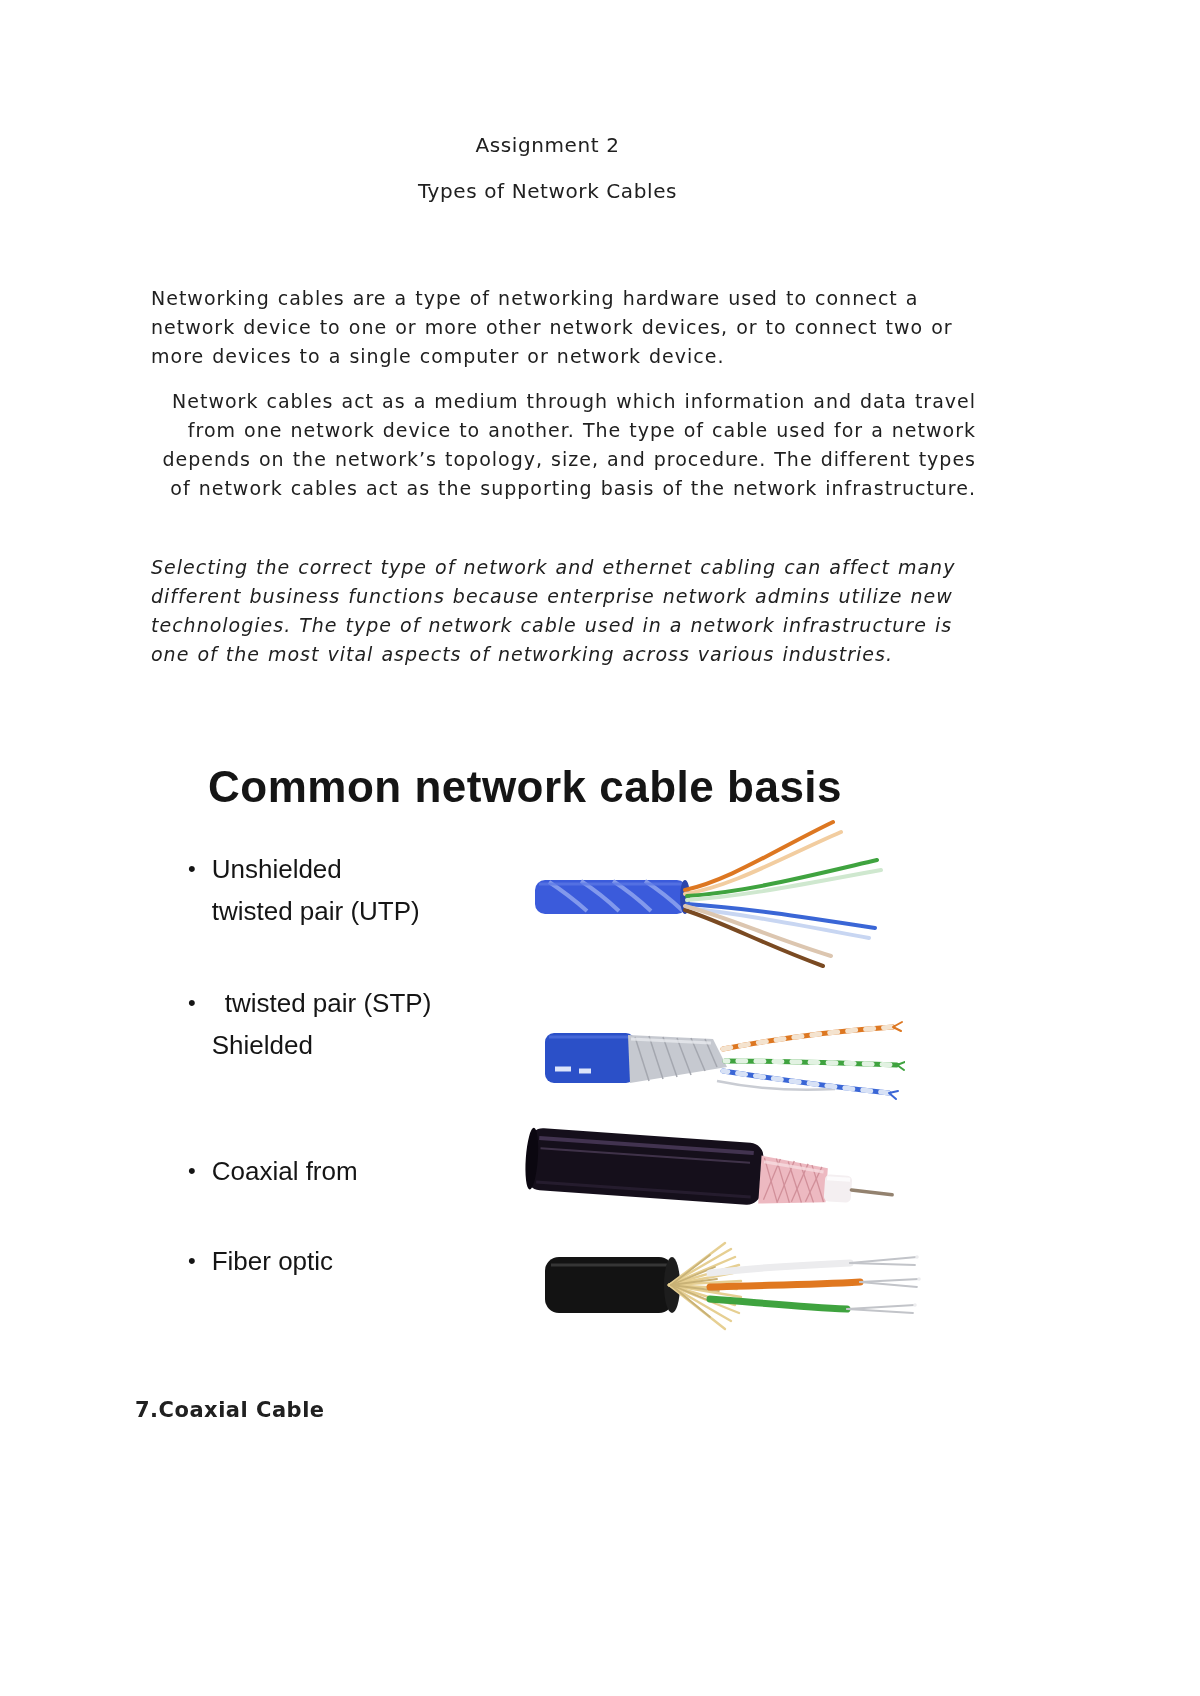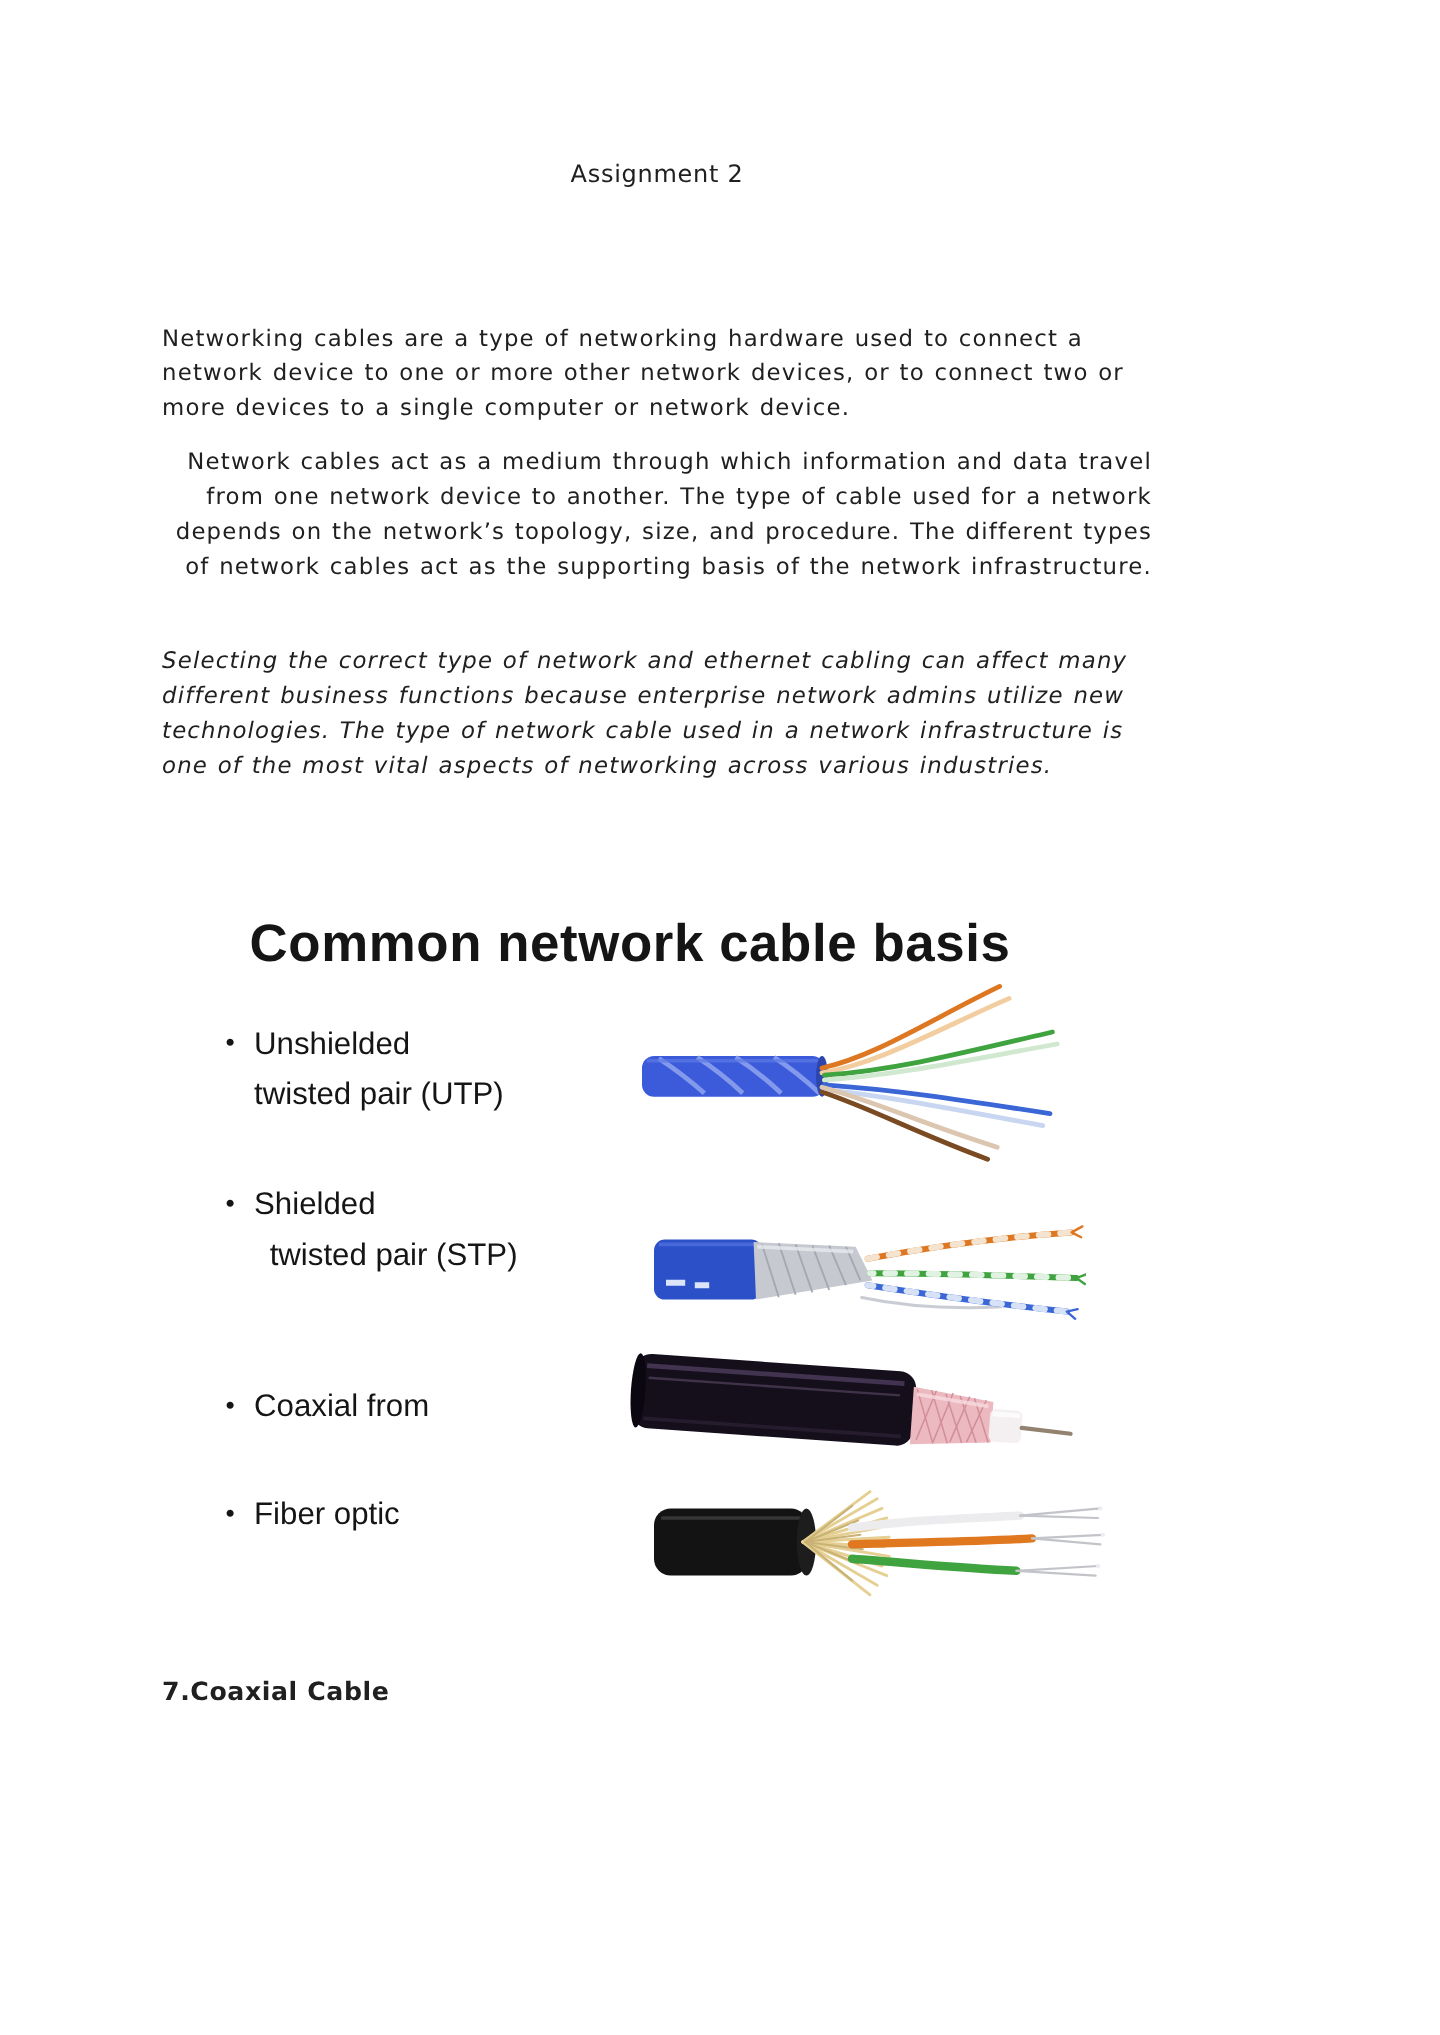--- a/index.html
+++ b/index.html
@@ -21,21 +21,21 @@
     font-size: 20px;
     font-weight: 400;
     letter-spacing: 0.6px;
   }
   .doc-title { top: 133px; }
   .doc-subtitle { top: 179px; }
   .para {
     position: absolute;
     left: 135px;
     width: 825px;
-    margin: 0;
+    margin: 16px;
     font-size: 19px;
     line-height: 29px;
     letter-spacing: 1px;
     word-spacing: 1px;
   }
   .p1 { top: 268px; }
   .p2 { top: 371px; text-align: right; }
   .p3 { top: 537px; font-style: italic; }
 
   .figure {
@@ -86,41 +86,42 @@
     font-weight: 700;
     letter-spacing: 0.5px;
   }
 </style>
 </head>
 <body>
 
 <div class="page">
 
   <div class="doc-title">Assignment 2</div>
+  <div class="doc-subtitle">Types of Network Cables</div>
 
   <p class="para p1">Networking cables are a type of networking hardware used to connect a network device to one or more other network devices, or to connect two or more devices to a single computer or network device.</p>
   <p class="para p2">Network cables act as a medium through which information and data travel from one network device to another. The type of cable used for a network depends on the network’s topology, size, and procedure. The different types of network cables act as the supporting basis of the network infrastructure.</p>
   <p class="para p3">Selecting the correct type of network and ethernet cabling can affect many different business functions because enterprise network admins utilize new technologies. The type of network cable used in a network infrastructure is one of the most vital aspects of networking across various industries.</p>
 
   <div class="figure">
     <div class="fig-title">Common network cable basis</div>
 
     <div class="bullet b1">
       <span class="dot">•</span>
       <span class="btext">
         <span class="bline">Unshielded</span>
         <span class="bline">twisted pair (UTP)</span>
       </span>
     </div>
 
     <div class="bullet b2">
       <span class="dot">•</span>
       <span class="btext">
+        <span class="bline bline2">twisted pair (STP)</span>
         <span class="bline">Shielded</span>
-        <span class="bline bline2">twisted pair (STP)</span>
       </span>
     </div>
 
     <div class="bullet b3">
       <span class="dot">•</span>
       <span class="btext">
         <span class="bline">Coaxial from</span>
       </span>
     </div>
 

